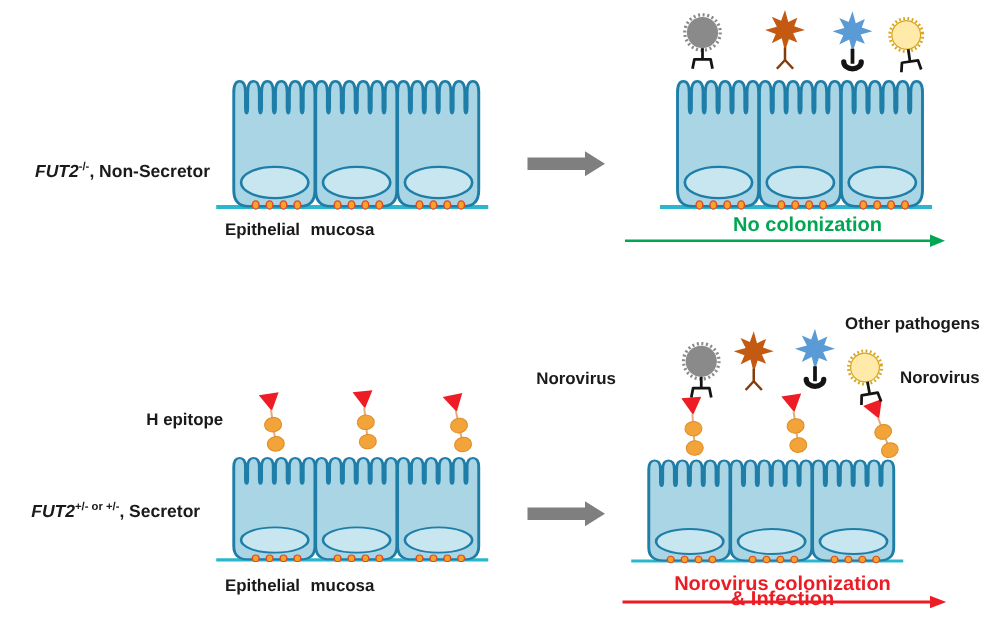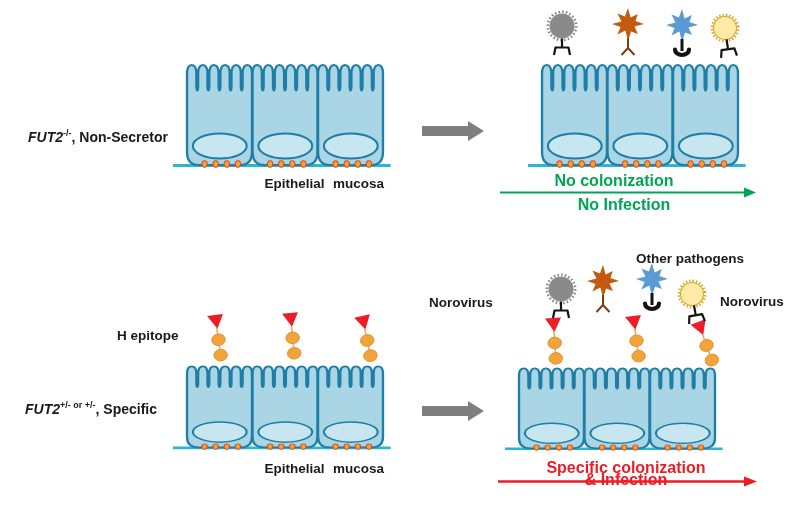--- a/index.html
+++ b/index.html
@@ -10,21 +10,21 @@
     --rotaFill:#ffeaa9; --rotaRim:#d9a521; --black:#141414; --text:#1a1a1a;
   }
   html,body{margin:0;padding:0;}
   body{font-family:"Liberation Sans", sans-serif; background:#ffffff;}
   .canvas{position:relative;width:800px;height:510px;background:#ffffff;overflow:hidden;}
   .canvas svg.art{position:absolute;left:0;top:0;}
   .lbl{position:absolute;color:var(--text);font-weight:bold;white-space:nowrap;}
   .genotype{font-size:14px;}
   .genotype .gene{font-style:italic;}
   .genotype sup{font-size:9px;}
-  .mucosa{width:204px;text-align:right;font-size:13.5px;word-spacing:0.35em;}
+  .mucosa{width:204px;text-align:left;font-size:13.5px;word-spacing:0.35em;}
   .outcome{width:292px;text-align:center;font-size:16px;}
   .outcome.green{color:var(--green);}
   .outcome.red{color:var(--red);}
   .pathlabel{font-size:13.5px;}
 </style>
 </head>
 <body>
 
 <div class="canvas">
 
@@ -140,31 +140,30 @@
       <polygon points="744,476.5 757,481.5 744,486.5" style="fill:var(--red)"></polygon>
     </g>
   </svg>
 
   <div class="lbl genotype" style="left:28px;top:128px">
     <span class="gene">FUT2</span><sup>-/-</sup><span>, Non-Secretor</span>
   </div>
 
   <div class="lbl mucosa" style="left:180px;top:176px">Epithelial mucosa</div>
 
-  <div class="lbl outcome green" style="left:468px;top:172px">No colonization</div>
-  <div class="lbl outcome green" style="left:478px;top:196px">No Infection</div>
+  <div class="lbl outcome green" style="left:500px;top:172px">No colonization</div>
 
   <div class="lbl pathlabel" style="left:117px;top:328px">H epitope</div>
 
   <div class="lbl genotype" style="left:25px;top:400px">
-    <span class="gene">FUT2</span><sup>+/- or +/-</sup><span>, Specific</span>
+    <span class="gene">FUT2</span><sup>+/- or +/-</sup><span>, Secretor</span>
   </div>
 
   <div class="lbl mucosa" style="left:180px;top:461px">Epithelial mucosa</div>
 
   <div class="lbl pathlabel" style="left:429px;top:295px">Norovirus</div>
-  <div class="lbl pathlabel" style="left:636px;top:251px">Other pathogens</div>
+  <div class="lbl pathlabel" style="left:676px;top:251px">Other pathogens</div>
   <div class="lbl pathlabel" style="left:720px;top:294px">Norovirus</div>
 
-  <div class="lbl outcome red" style="left:480px;top:459px">Specific colonization</div>
+  <div class="lbl outcome red" style="left:480px;top:459px">Norovirus colonization</div>
   <div class="lbl outcome red" style="left:480px;top:471px">&amp; Infection</div>
 
 </div>
 
 </body></html>

